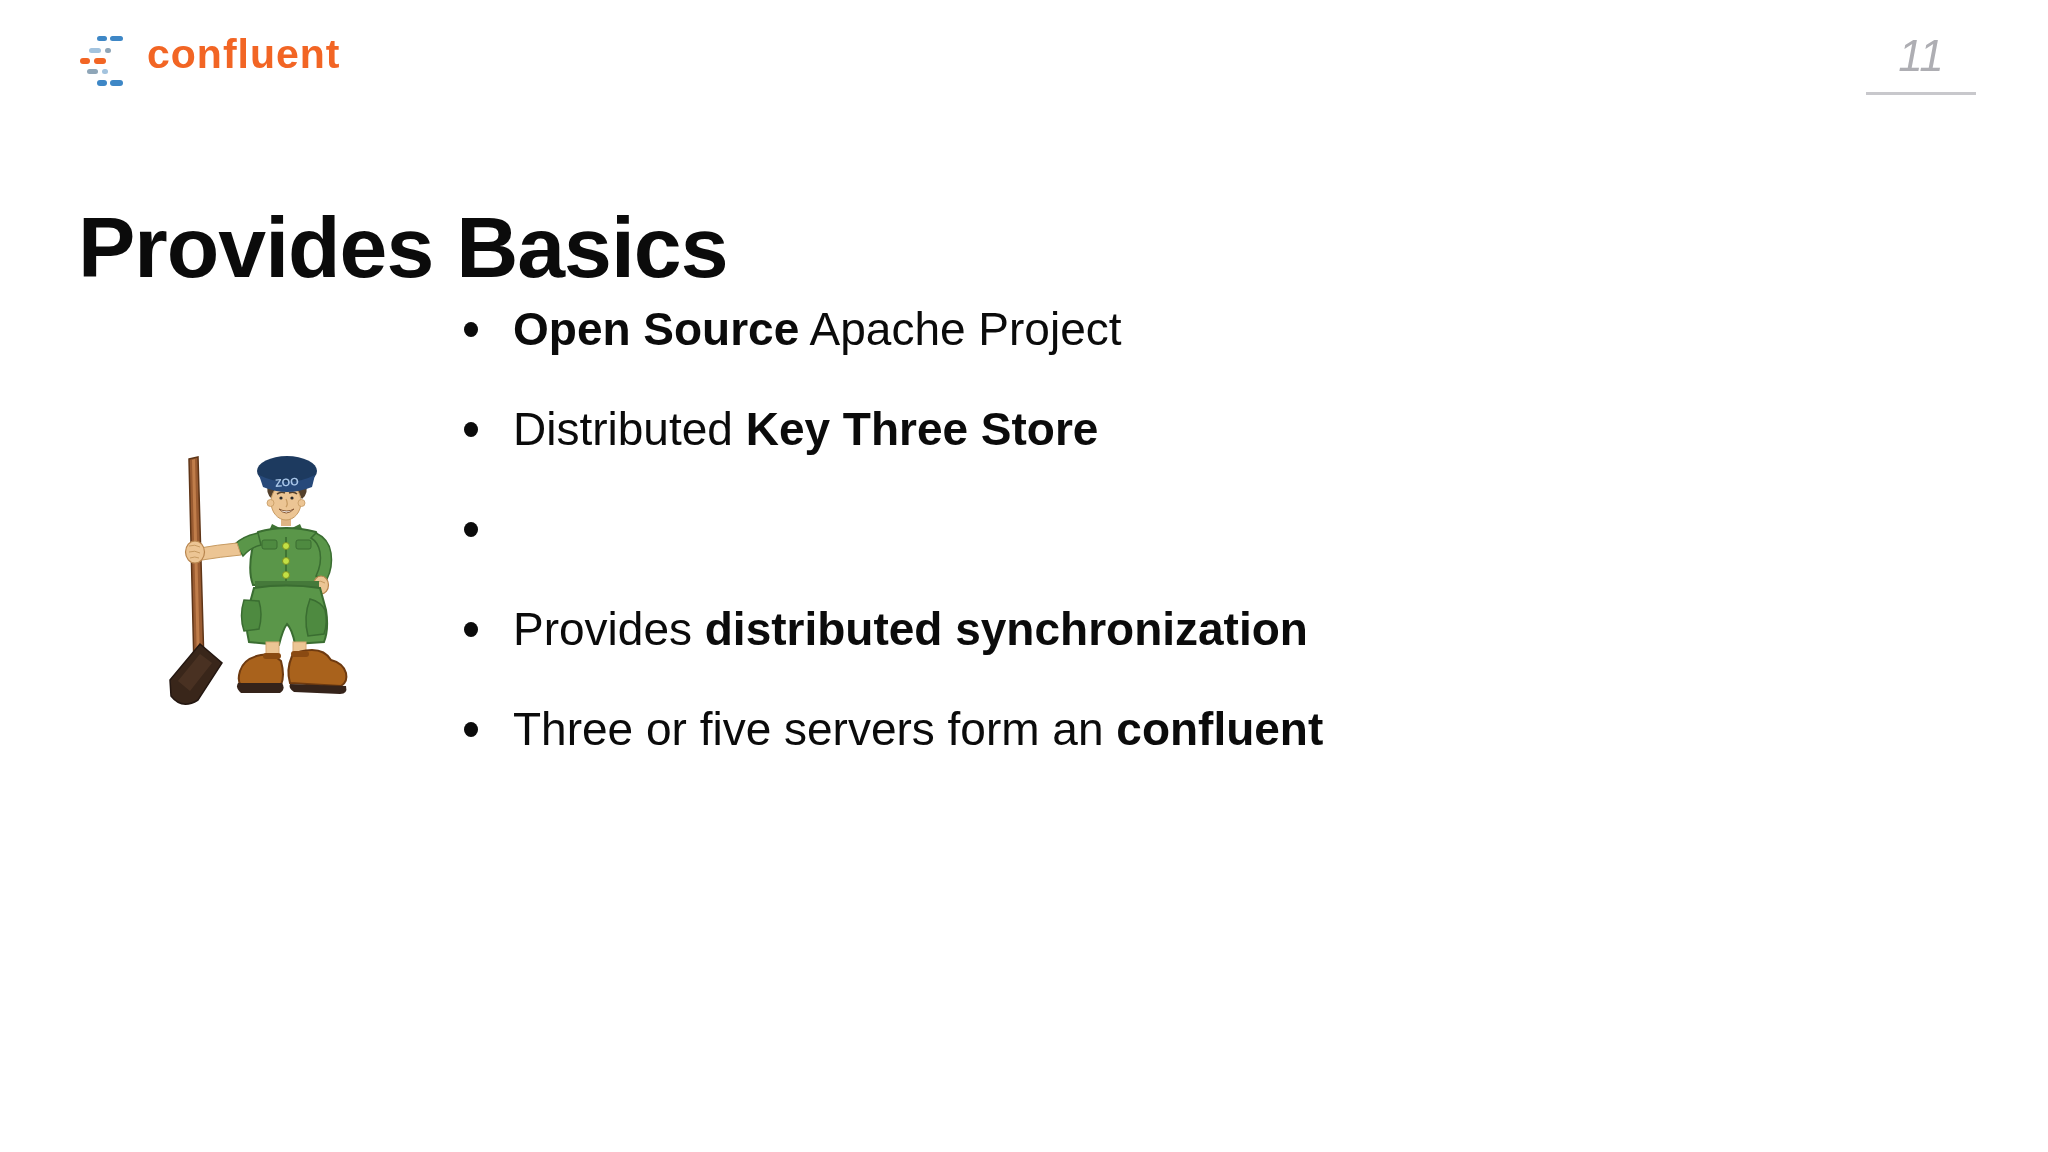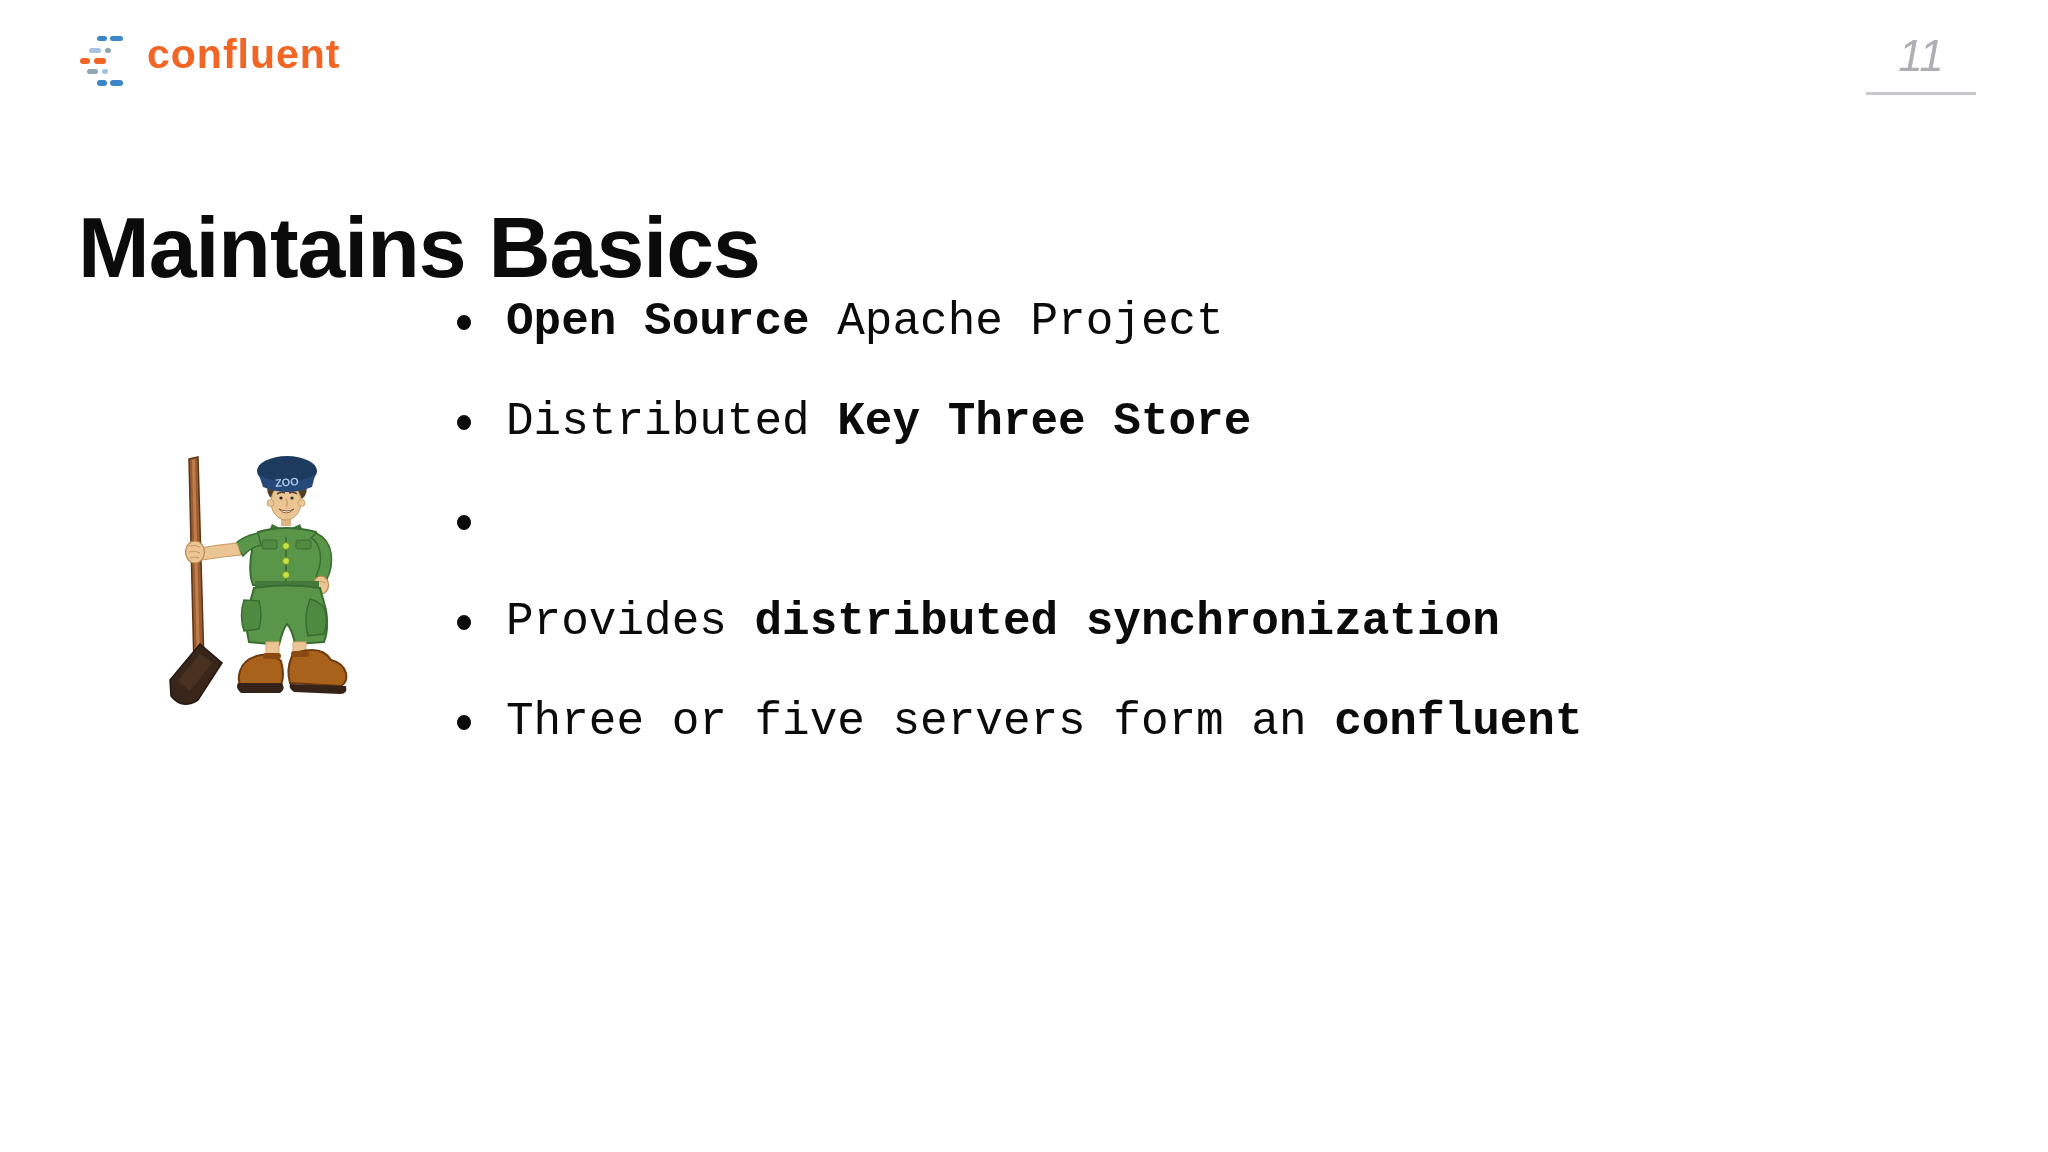--- a/index.html
+++ b/index.html
@@ -14,21 +14,21 @@
   .pagenum{font-size:44px;color:#aeaeb3;line-height:1;}
   .pagenum-line{margin-top:14px;height:3px;background:#c8c8cc;}
 
   
   .title{position:absolute;left:78px;top:146px;font-size:86px;font-weight:700;color:#0b0b0b;letter-spacing:-1px;line-height:1;white-space:nowrap;}
 
   
   .zookeeper{position:absolute;left:140px;top:432px;width:240px;height:280px;}
 
   
-  .bullets{position:absolute;left:457px;top:272px;margin:0;padding:0;list-style:none;font-family:Liberation Mono, monospace;}
+  .bullets{position:absolute;left:457px;top:272px;margin:7px;padding:0;list-style:none;}
   .bullet-item{display:flex;align-items:center;height:100px;}
   .dot{width:14px;height:15px;border-radius:50%;background:#0b0b0b;margin-right:35px;flex:none;}
   .bullet-text{font-size:46px;color:#0b0b0b;white-space:nowrap;line-height:1;}
   .seg{font-weight:400;}
   .seg.bold{font-weight:700;}
 </style>
 </head>
 <body>
 
 <div class="slide">
@@ -47,21 +47,21 @@
       <rect x="30" y="46" width="13" height="6" rx="3" fill="#3E87C6"></rect>
     </svg>
     <span class="logo-word">confluent</span>
   </div>
 
   <div class="pagenum-block">
     <div class="pagenum">11</div>
     <div class="pagenum-line"></div>
   </div>
 
-  <h1 class="title">Maintains Basics</h1>
+  <h1 class="title">Provides Basics</h1>
 
   <svg class="zookeeper" viewBox="0 0 240 280" xmlns="http://www.w3.org/2000/svg">
 
     <g>
       <path d="M49 27 L58 25 L64 232 L54 236 Z" fill="#9A5C32" stroke="#5F3517" stroke-width="1.5"></path>
       <path d="M52 28 L55 27 L60 230 L57 231 Z" fill="#C07D4A"></path>
 
       <path d="M30 248 L60 212 L82 231 L58 268 Q42 278 31 264 Z" fill="#39261A" stroke="#241711" stroke-width="1.5"></path>
       <path d="M38 249 L60 222 L72 231 L50 259 Z" fill="#4E3424" opacity="0.8"></path>
     </g>

